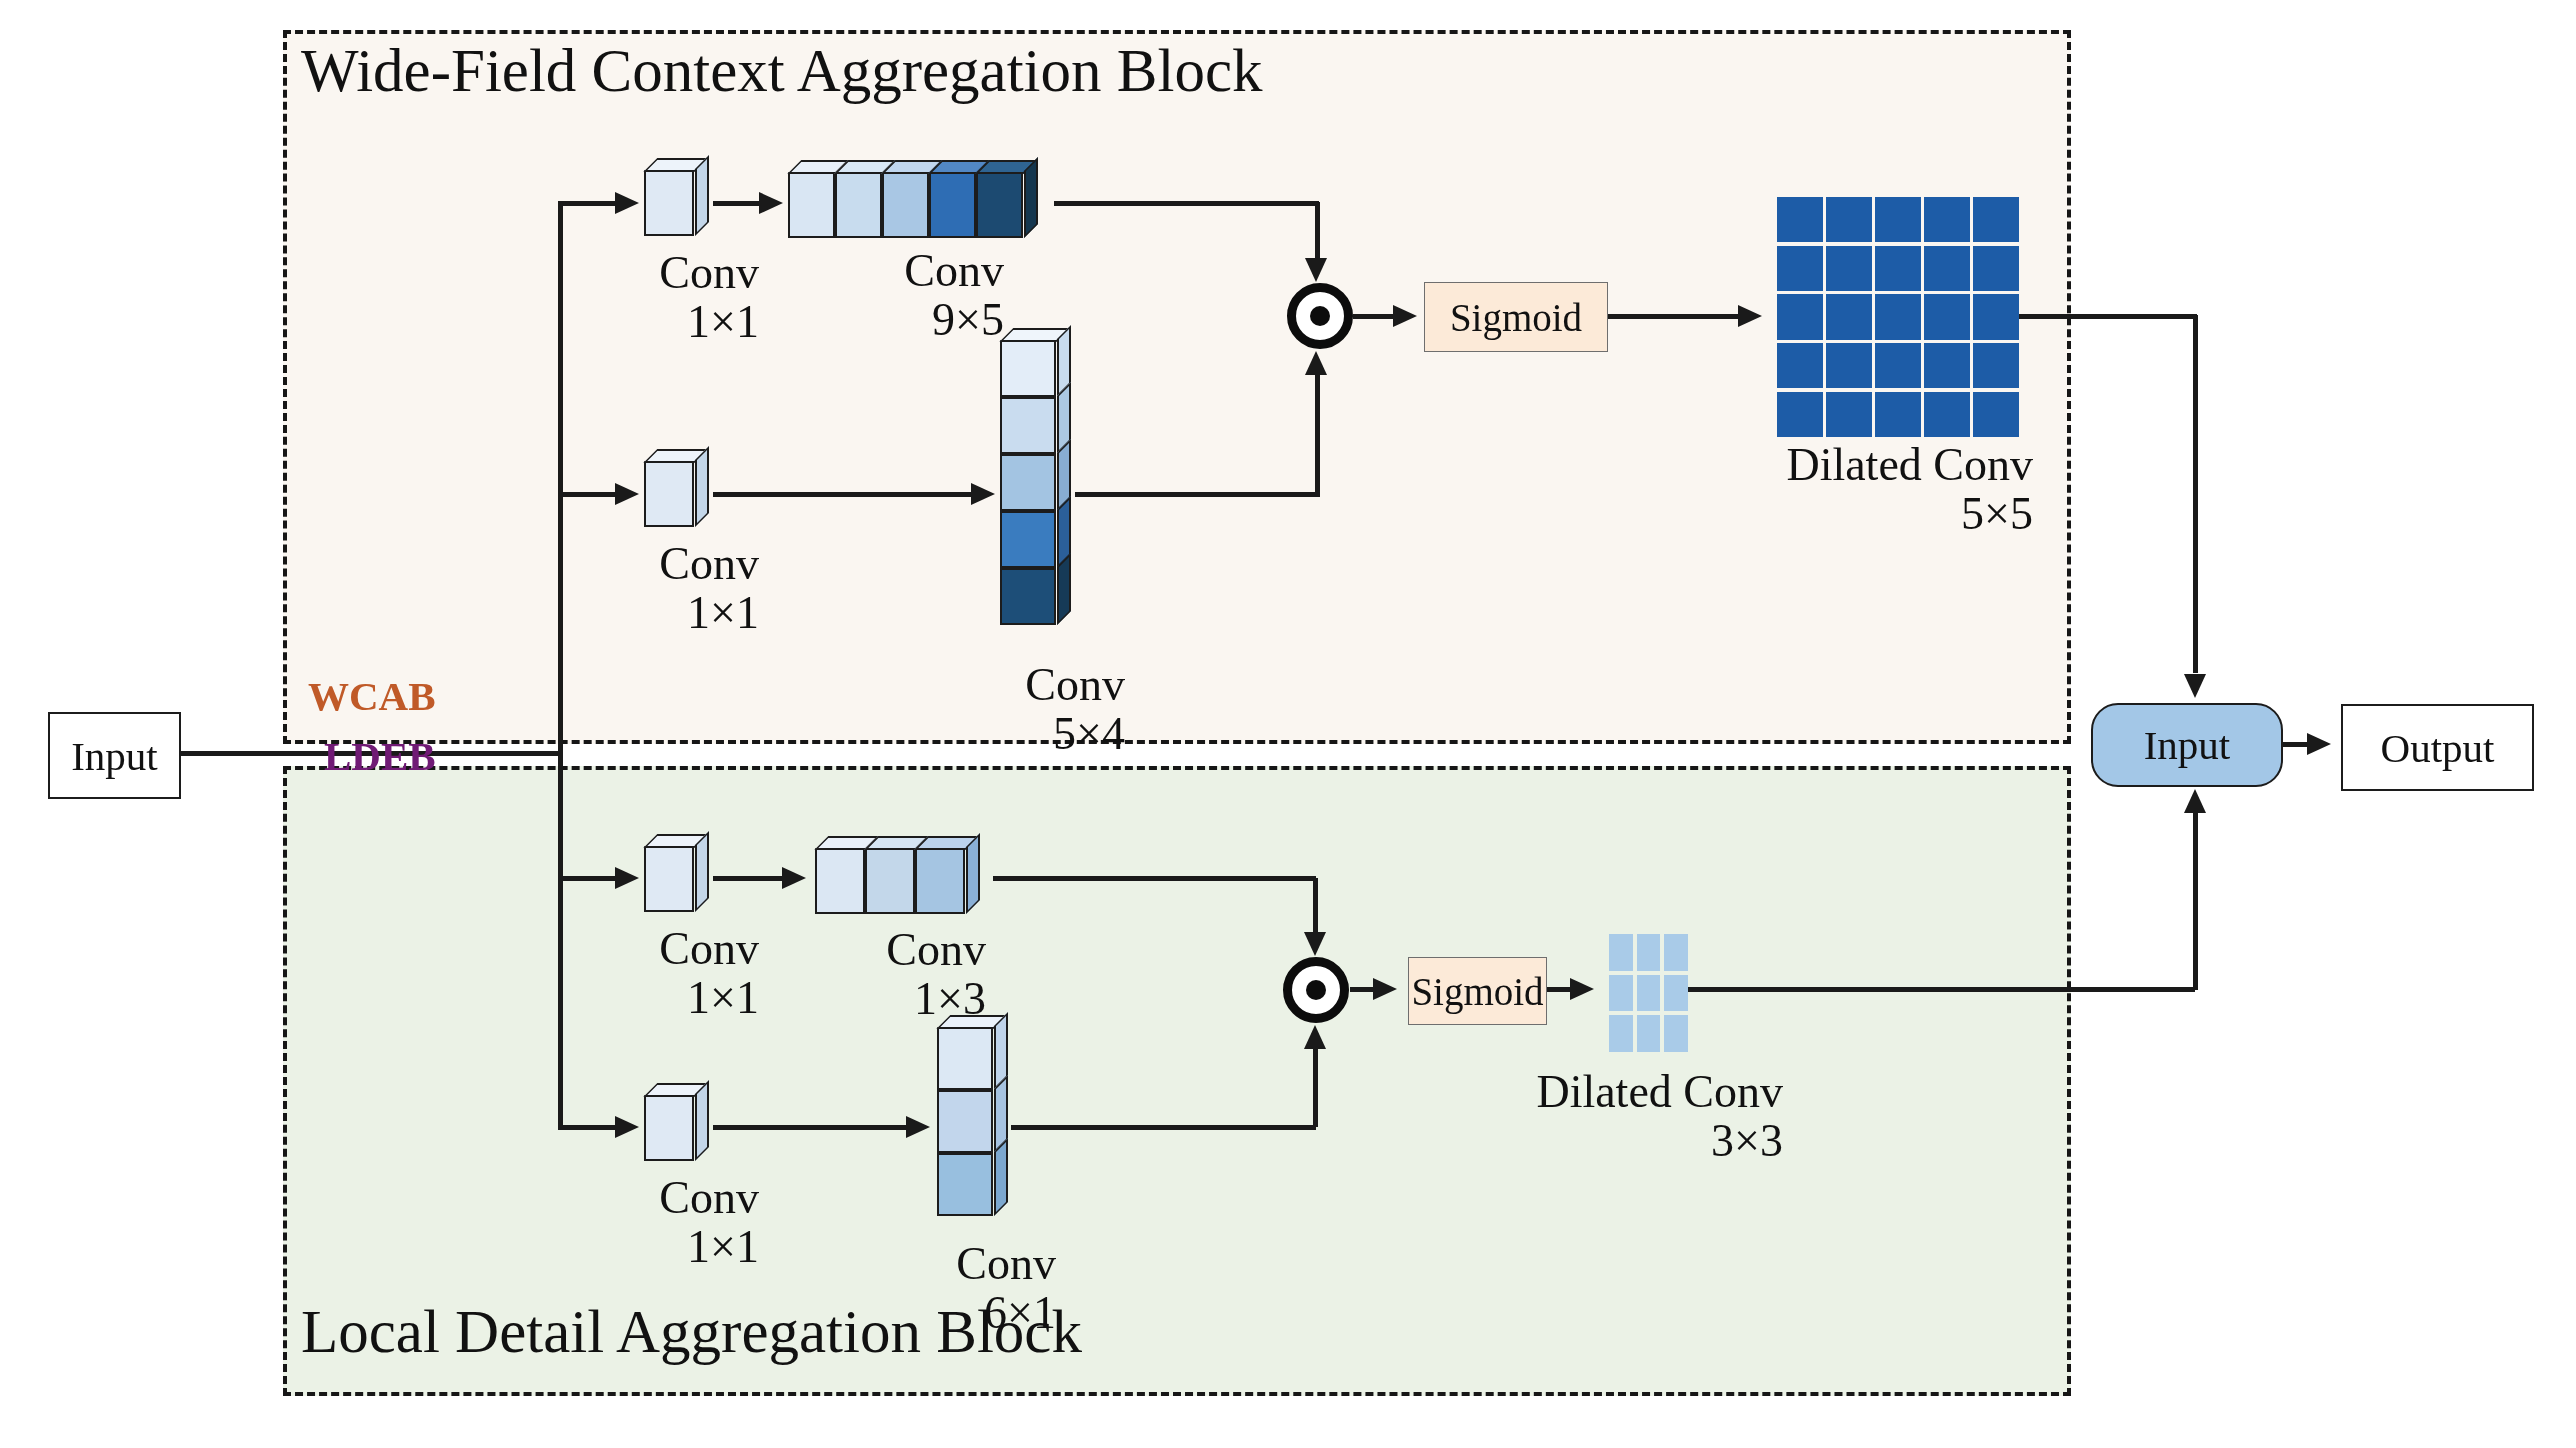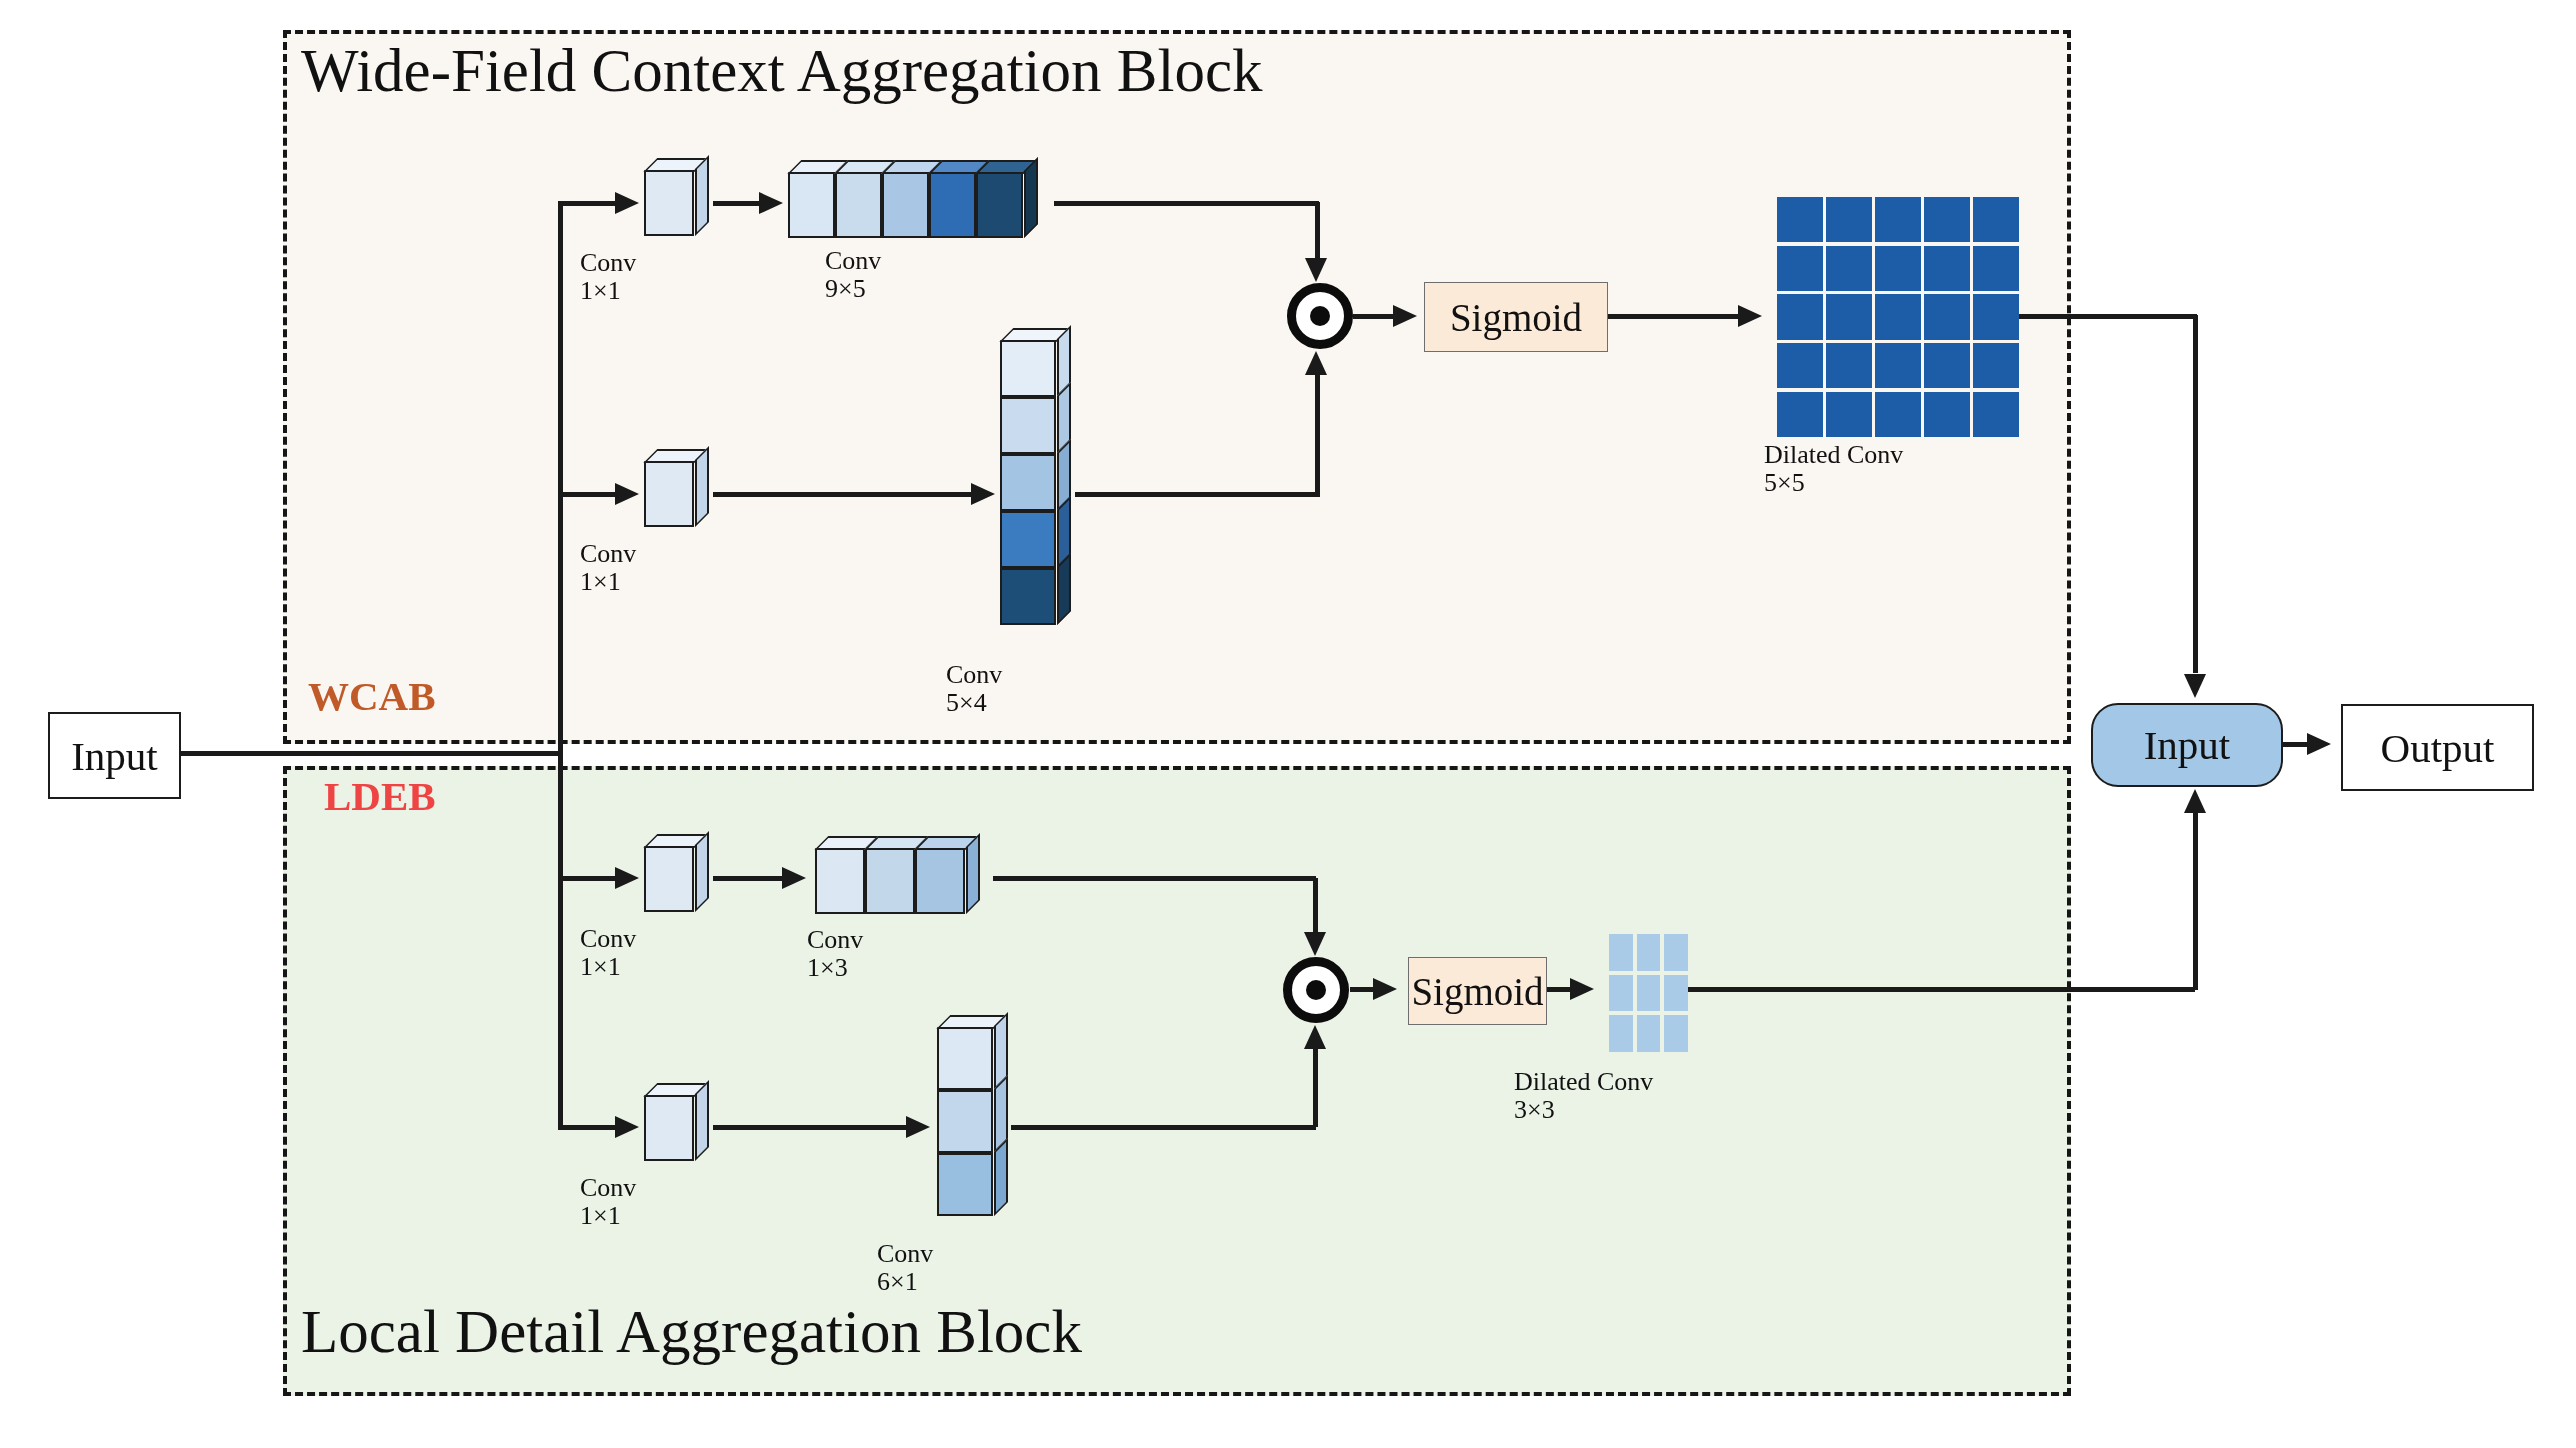--- a/index.html
+++ b/index.html
@@ -17,21 +17,21 @@
   .iobox{position:absolute;display:flex;align-items:center;justify-content:center;
          border:2.7px solid #1c1c1c;background:#fff;font-size:41px;z-index:4;box-sizing:border-box;}
   .concat{position:absolute;display:flex;align-items:center;justify-content:center;
           border:2.7px solid #1c1c1c;border-radius:27px;font-size:41px;z-index:4;box-sizing:border-box;}
   .sigmoid{position:absolute;display:flex;align-items:center;justify-content:center;
            border:1.8px solid #6e6e6e;font-size:39px;z-index:4;box-sizing:border-box;}
   .odot{position:absolute;width:48px;height:48px;border:9px solid #0c0c0c;border-radius:50%;
         background:#fff;z-index:4;}
   .odot::after{content:"";position:absolute;left:50%;top:50%;transform:translate(-50%,-50%);
         width:20px;height:20px;border-radius:50%;background:#0c0c0c;}
-  .lbl{position:absolute;text-align:left;font-size:26px;line-height:1.06;z-index:5;}
+  .lbl{position:absolute;text-align:right;font-size:46px;line-height:1.06;z-index:5;}
   .lbl span{display:block;white-space:nowrap;}
   .cubes{position:absolute;display:flex;z-index:4;--d:14.3px;}
   .cubes.col{flex-direction:column;}
   .cubes .cube{width:var(--cw);height:var(--ch);}
   .cube{position:relative;border:2.7px solid #1c1c1c;box-sizing:border-box;flex:none;}
   .face-top{position:absolute;left:-2.7px;top:calc(-1*var(--d));width:calc(100% + 5.4px);height:var(--d);
             transform:skewX(-45deg);transform-origin:0 100%;border:2.7px solid #1c1c1c;box-sizing:border-box;}
   .face-side{position:absolute;top:-2.7px;right:calc(-1*var(--d) - 2.7px);width:var(--d);height:calc(100% + 5.4px);
             transform:skewY(-45deg);transform-origin:0 0;border:2.7px solid #1c1c1c;box-sizing:border-box;}
   .grid{position:absolute;display:grid;gap:3.6px;z-index:4;}
@@ -40,21 +40,21 @@
 <body>
 
 <div class="stage">
 
   <div class="dashed-box" style="left: 255px; top: 30px; width: 1788px; height: 714px; background: rgb(250, 246, 241);"></div>
   <div class="dashed-box" style="left: 255px; top: 766px; width: 1788px; height: 630px; background: rgb(235, 242, 230);"></div>
 
   <div class="title" style="left:273px;top:36px;">Wide-Field Context Aggregation Block</div>
   <div class="title" style="left:273px;top:1297px;">Local Detail Aggregation Block</div>
   <div class="tag" style="left: 280px; top: 672px; color: rgb(192, 90, 40);">WCAB</div>
-  <div class="tag" style="left: 296px; top: 772px; color: #ef4444;">LDEB</div>
+  <div class="tag" style="left: 296px; top: 732px; color: #701a75;">LDEB</div>
 
   <div class="hl" style="left:151px;top:751px;width:382px;"></div>
   <div class="vl" style="left:530px;top:201px;height:929px;"></div>
 
   <div class="hl" style="left:535px;top:201px;width:54px;"></div>
   <div class="ar" style="left:587px;top:192px;"></div>
   <div class="hl" style="left:535px;top:492px;width:54px;"></div>
   <div class="ar" style="left:587px;top:483px;"></div>
   <div class="hl" style="left:535px;top:876px;width:54px;"></div>
   <div class="ar" style="left:587px;top:867px;"></div>

